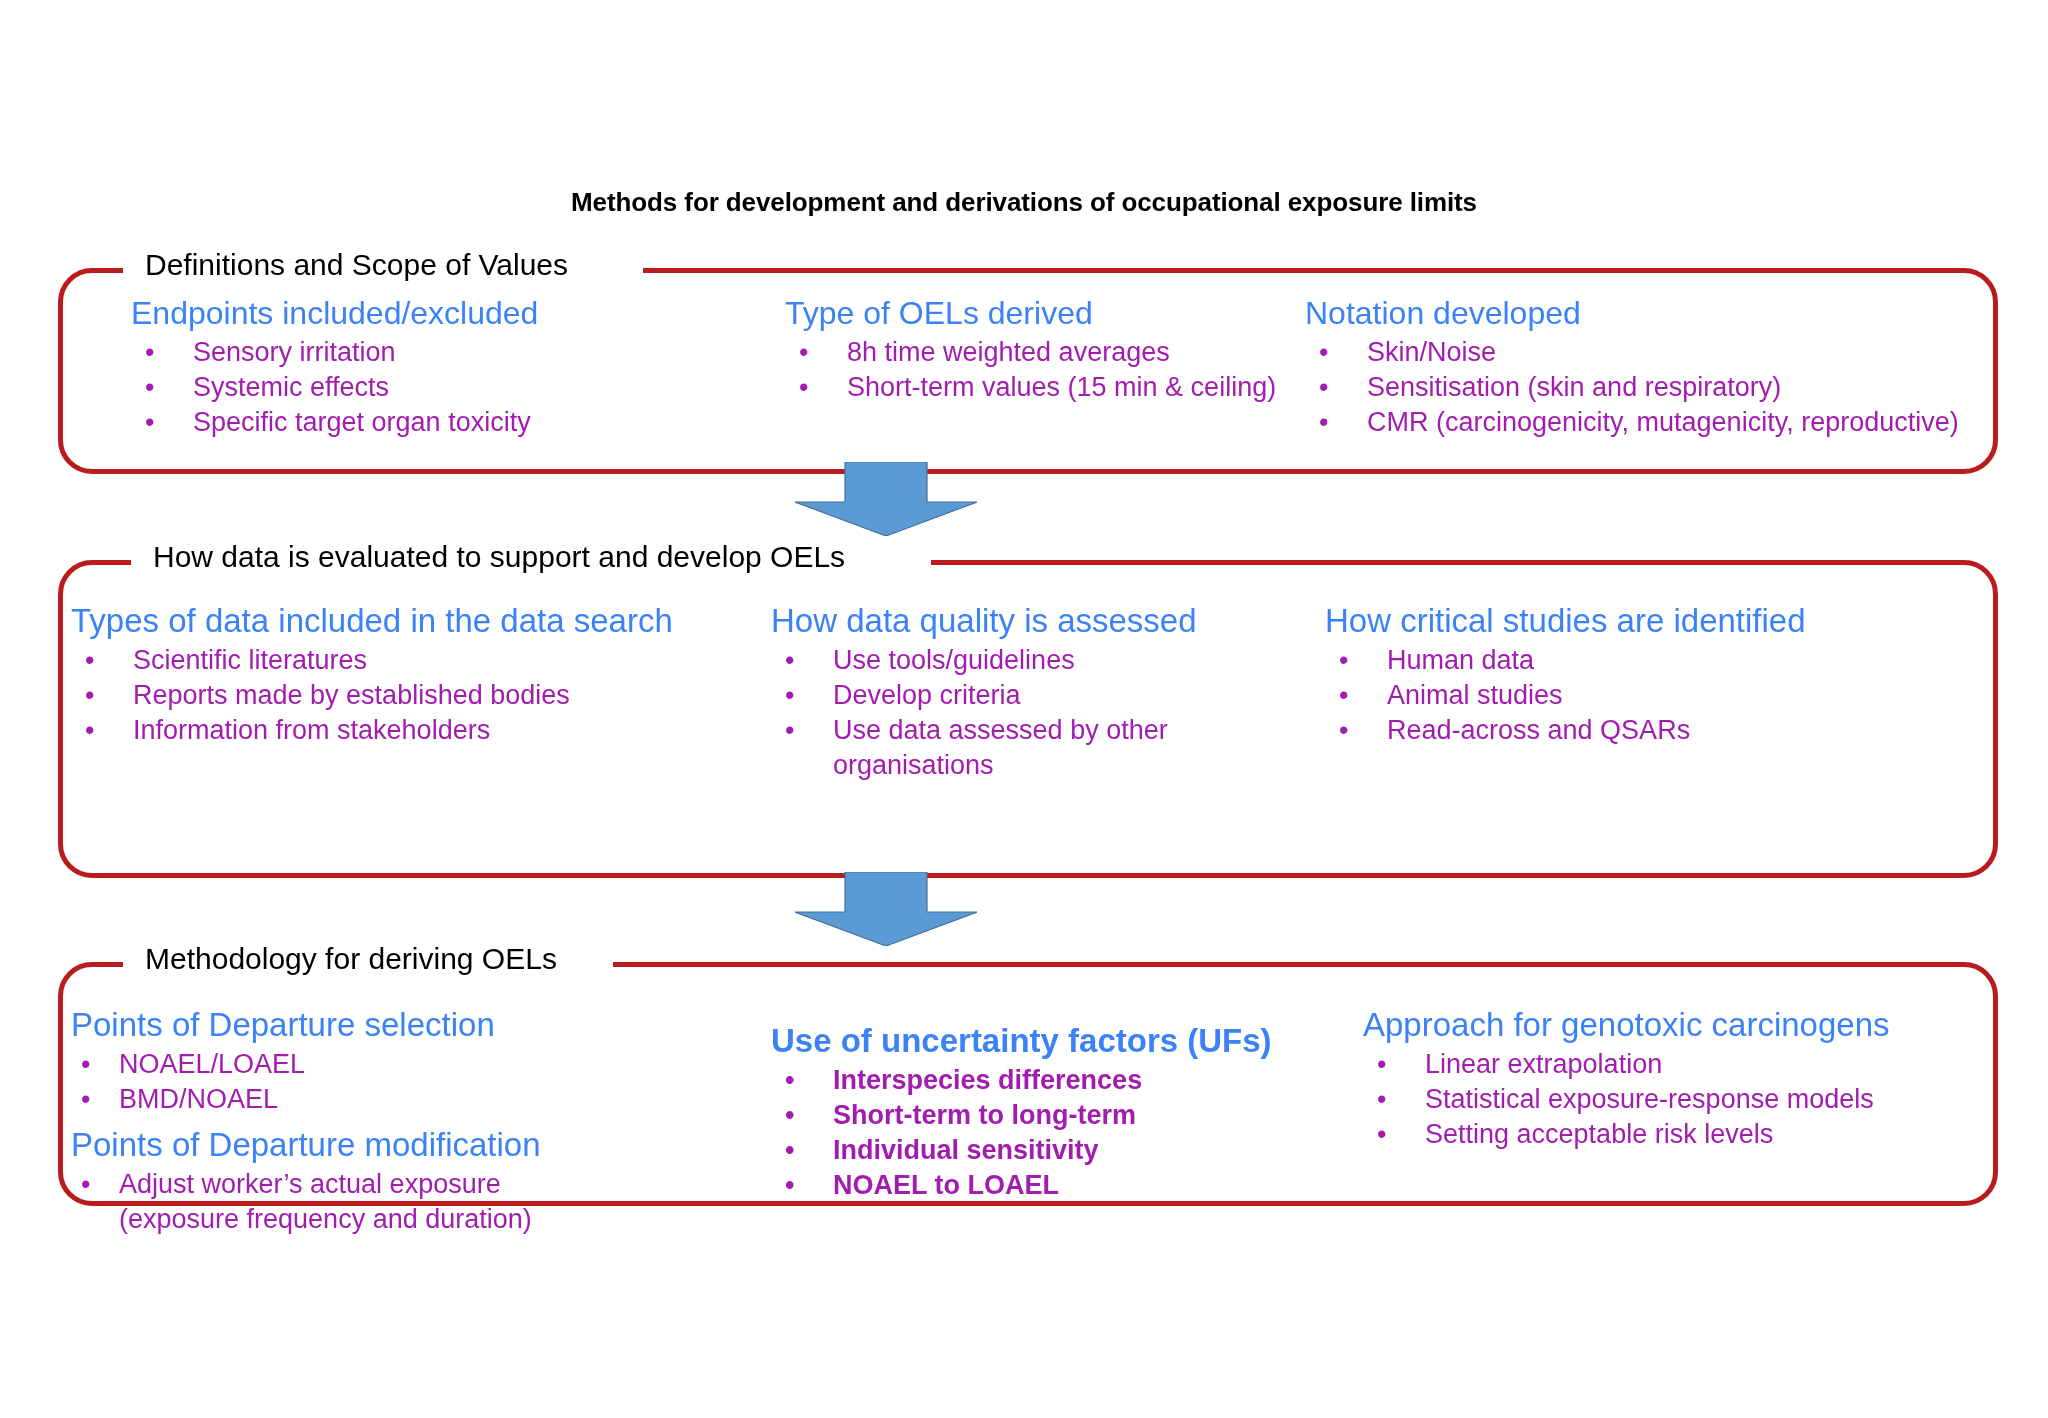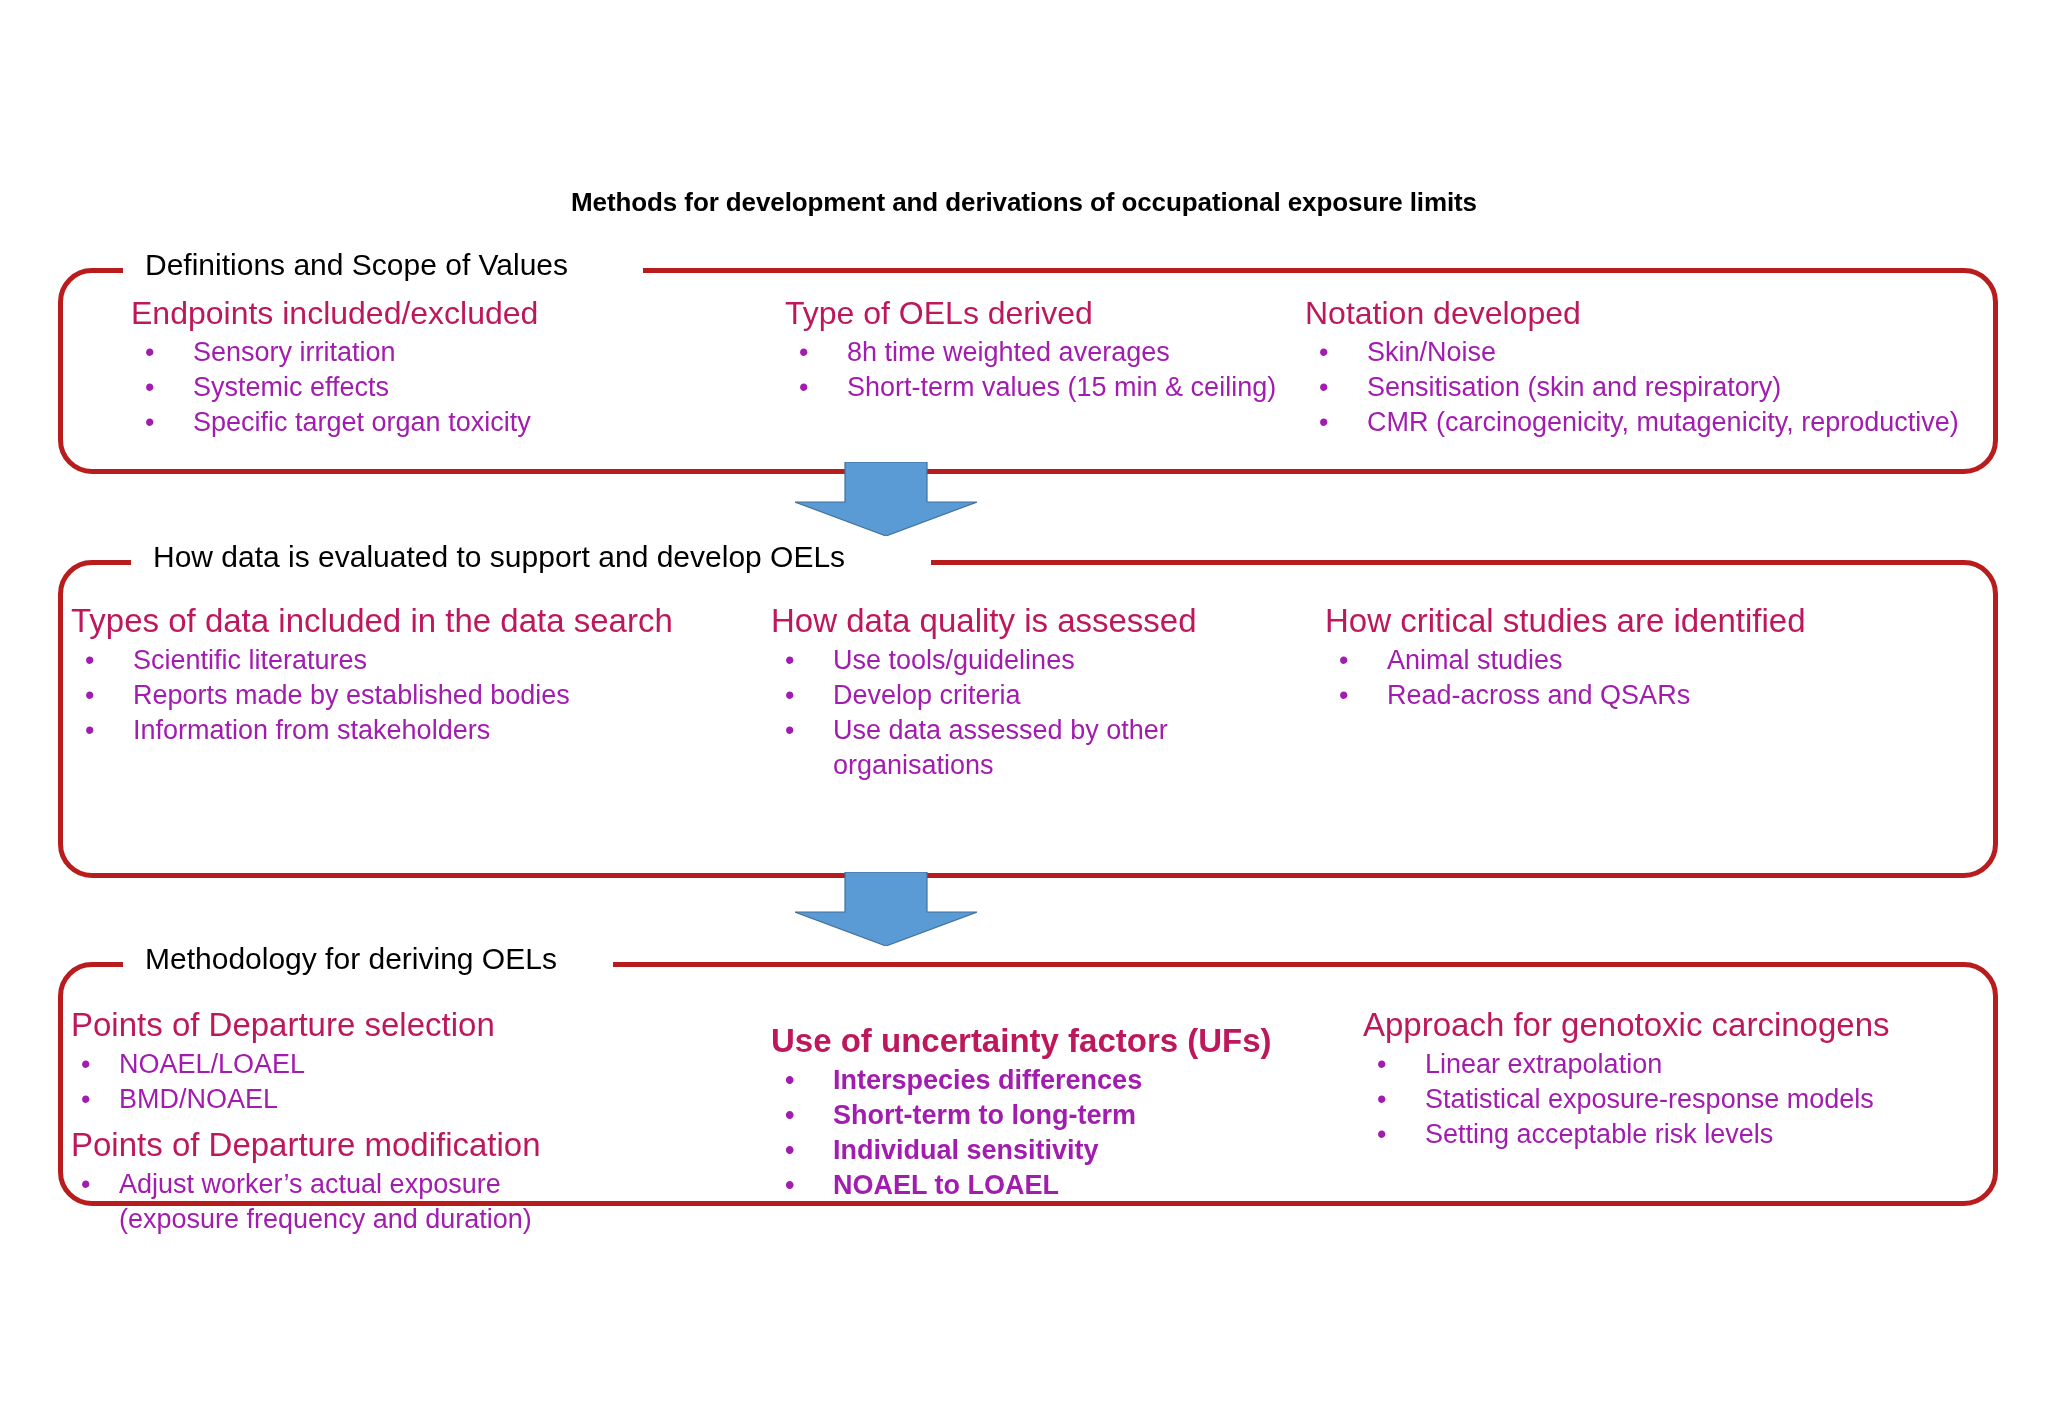--- a/index.html
+++ b/index.html
@@ -73,21 +73,21 @@
     height: 100%;
   }
   .col {
     position: absolute;
     top: 0;
   }
   .col-head {
     font-size: 32px;
     line-height: 40px;
     white-space: nowrap;
-    color: #be185d;
+    color: #3b82f6;
     margin-bottom: 2px;
   }
   ul.bullets {
     list-style: none;
     margin: 0;
     padding: 0;
   }
   ul.bullets > li {
     position: relative;
     padding-left: 62px;
@@ -202,20 +202,21 @@
         <li>Use tools/guidelines</li>
         <li>Develop criteria</li>
         <li>Use data assessed by other
 organisations</li>
       </ul>
     </div>
 
     <div class="col c2">
       <div class="col-head">How critical studies are identified</div>
       <ul class="bullets">
+        <li>Human data</li>
         <li>Animal studies</li>
         <li>Read-across and QSARs</li>
       </ul>
     </div>
 
   </div>
 </div>
 
 <div class="down-arrow" id="arrow-2">
   <svg viewBox="0 0 182 74" preserveAspectRatio="none" aria-hidden="true">

